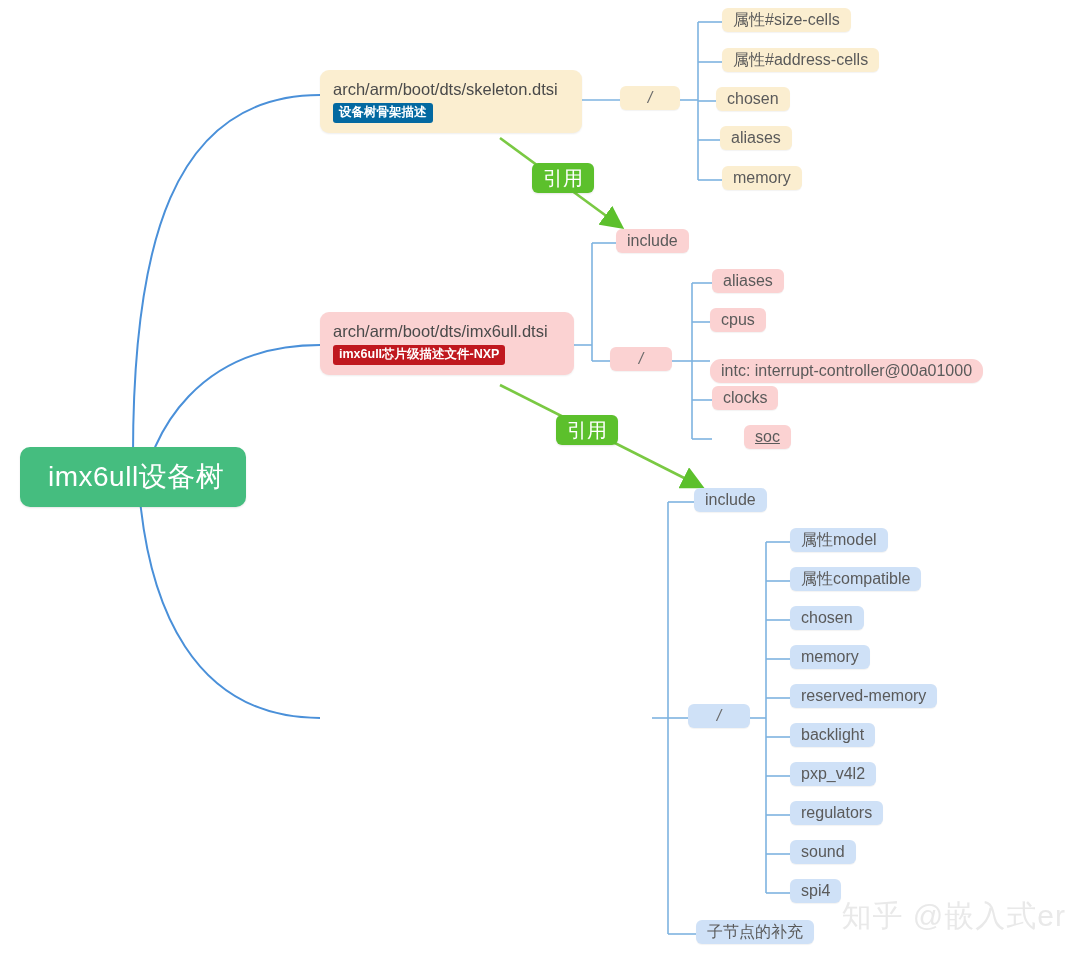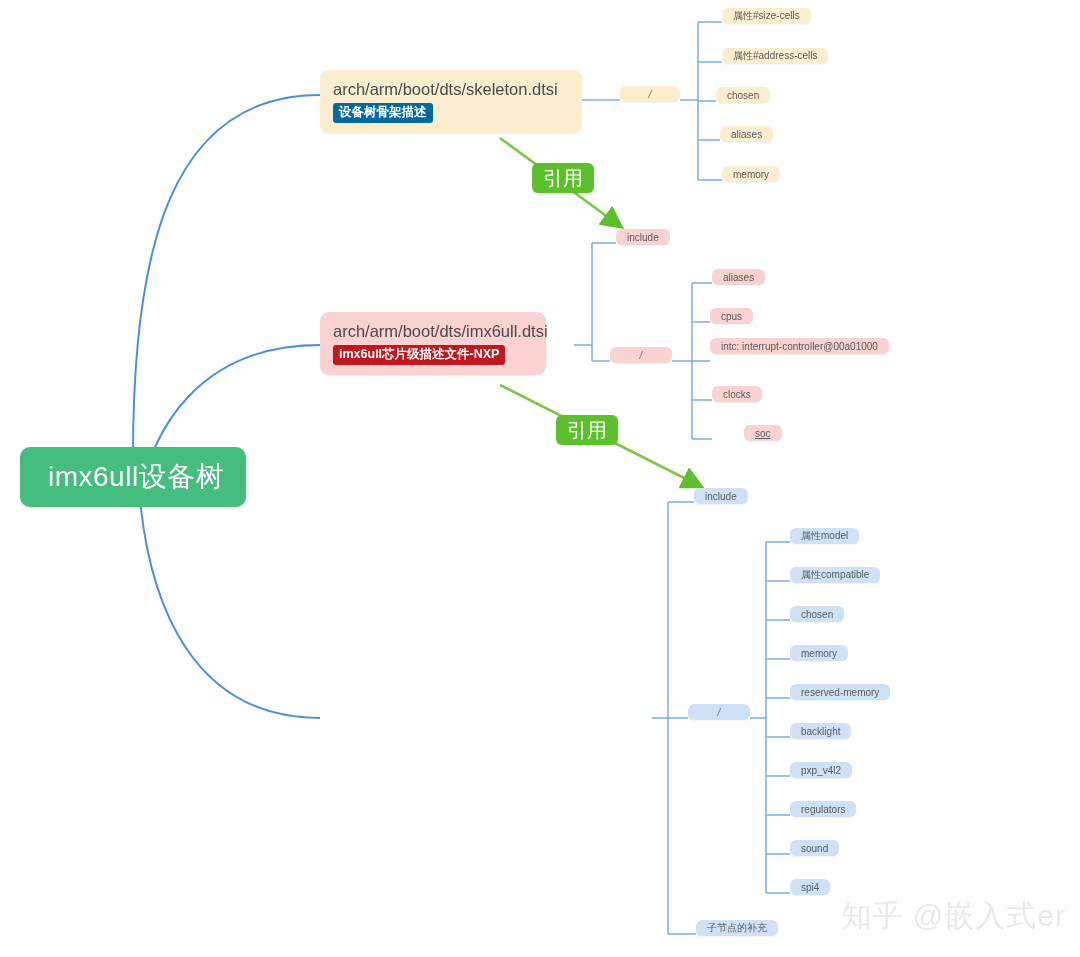--- a/index.html
+++ b/index.html
@@ -33,21 +33,21 @@
   .filebox .fname{font-size:16.5px;color:#4a4a4a;line-height:20px;margin-bottom:4px;}
   .tags{display:flex;gap:5px;}
   .tag{font-size:12.5px;line-height:17px;padding:1px 6px 2px 6px;border-radius:3px;color:#fff;font-weight:bold;}
 
   .beige{background:#fbeed0;}
   .pink{background:#fbd2d2;}
   .blue{background:#cfe1f7;}
 
   
   .leaf{
-    font-size:10px;color:#5a5a5a;padding:0 11px;height:16px;
+    font-size:16px;color:#5a5a5a;padding:0 11px;height:24px;
     border-radius:6px;
     box-shadow:0 1px 1px rgba(0,0,0,.05);
     text-align:right;
   }
   .leaf.beige{background:#fbeed0;}
   .leaf.pink{background:#fbd2d2;}
   .leaf.blue{background:#cfe1f7;}
   .leaf.slash{justify-content:center;font-style:italic;color:#6b6b6b;}
 
   
@@ -147,34 +147,34 @@
   <div class="node leaf beige slash" style="left:620px;top:86px;width:60px;">/</div>
 
   <div class="node leaf beige" style="left:722px;top:8px;">属性#size-cells</div>
   <div class="node leaf beige" style="left:722px;top:48px;">属性#address-cells</div>
   <div class="node leaf beige" style="left:716px;top:87px;">chosen</div>
   <div class="node leaf beige" style="left:720px;top:126px;">aliases</div>
   <div class="node leaf beige" style="left:722px;top:166px;">memory</div>
 
   <div class="node reflabel" style="left:532px;top:163px;">引用</div>
 
-  <div class="node filebox pink" style="left:320px;top:312px;width:226px;">
+  <div class="node filebox pink" style="left:320px;top:312px;width:254px;">
     <div class="fname">arch/arm/boot/dts/imx6ull.dtsi</div>
     <div class="tags">
       <span class="tag" style="background:#c0181f">imx6ull芯片级描述文件-NXP</span>
     </div>
   </div>
 
   <div class="node leaf pink" style="left:616px;top:229px;">include</div>
 
   <div class="node leaf pink slash" style="left:610px;top:347px;width:62px;">/</div>
 
   <div class="node leaf pink" style="left:712px;top:269px;">aliases</div>
   <div class="node leaf pink" style="left:710px;top:308px;">cpus</div>
-  <div class="node leaf pink" style="left:710px;top:338px;">intc: interrupt-controller@00a01000</div>
+  <div class="node leaf pink" style="left:710px;top:359px;border-radius:11px;">intc: interrupt-controller@00a01000</div>
   <div class="node leaf pink" style="left:712px;top:386px;">clocks</div>
   <div class="node leaf pink" style="left:744px;top:425px;text-decoration:underline;">soc</div>
 
   <div class="node reflabel" style="left:556px;top:415px;">引用</div>
 
 
   <div class="node leaf blue" style="left:694px;top:488px;">include</div>
 
   <div class="node leaf blue slash" style="left:688px;top:704px;width:62px;">/</div>
 

